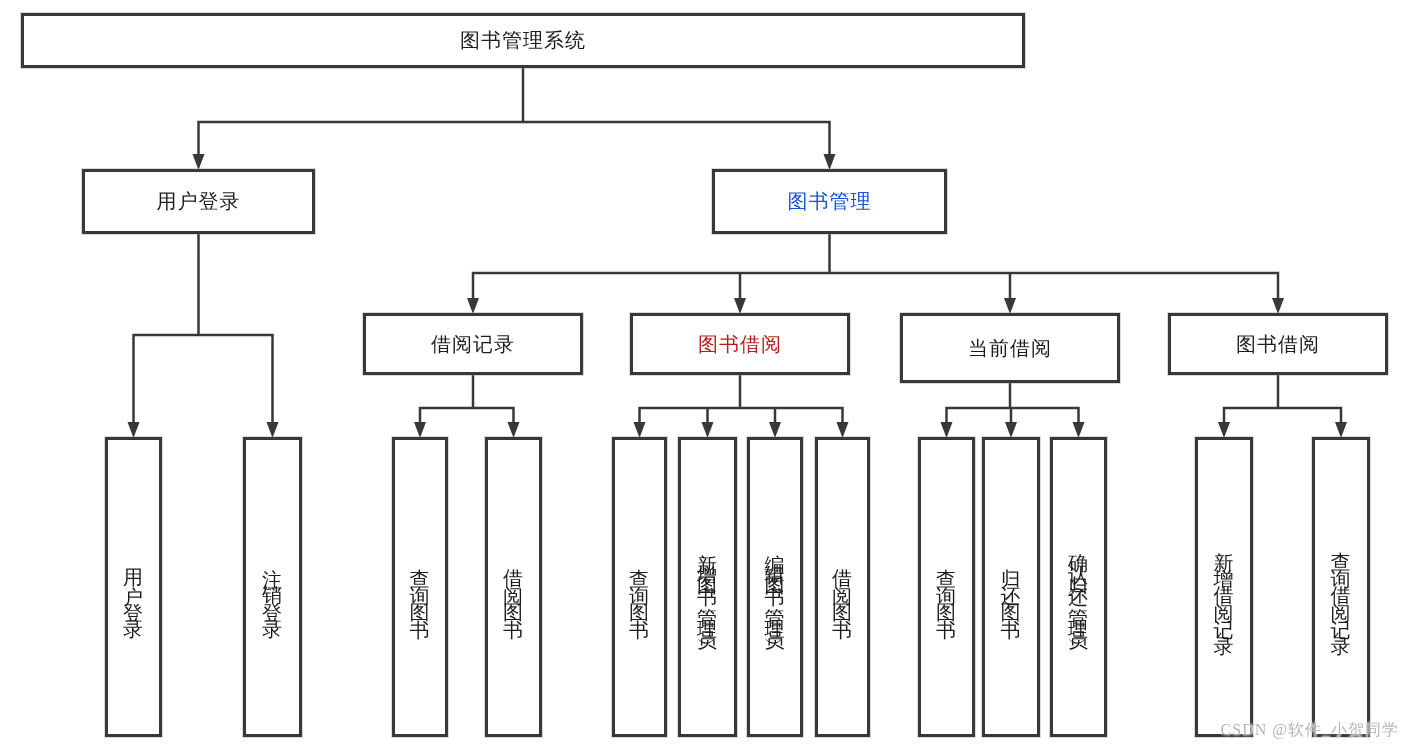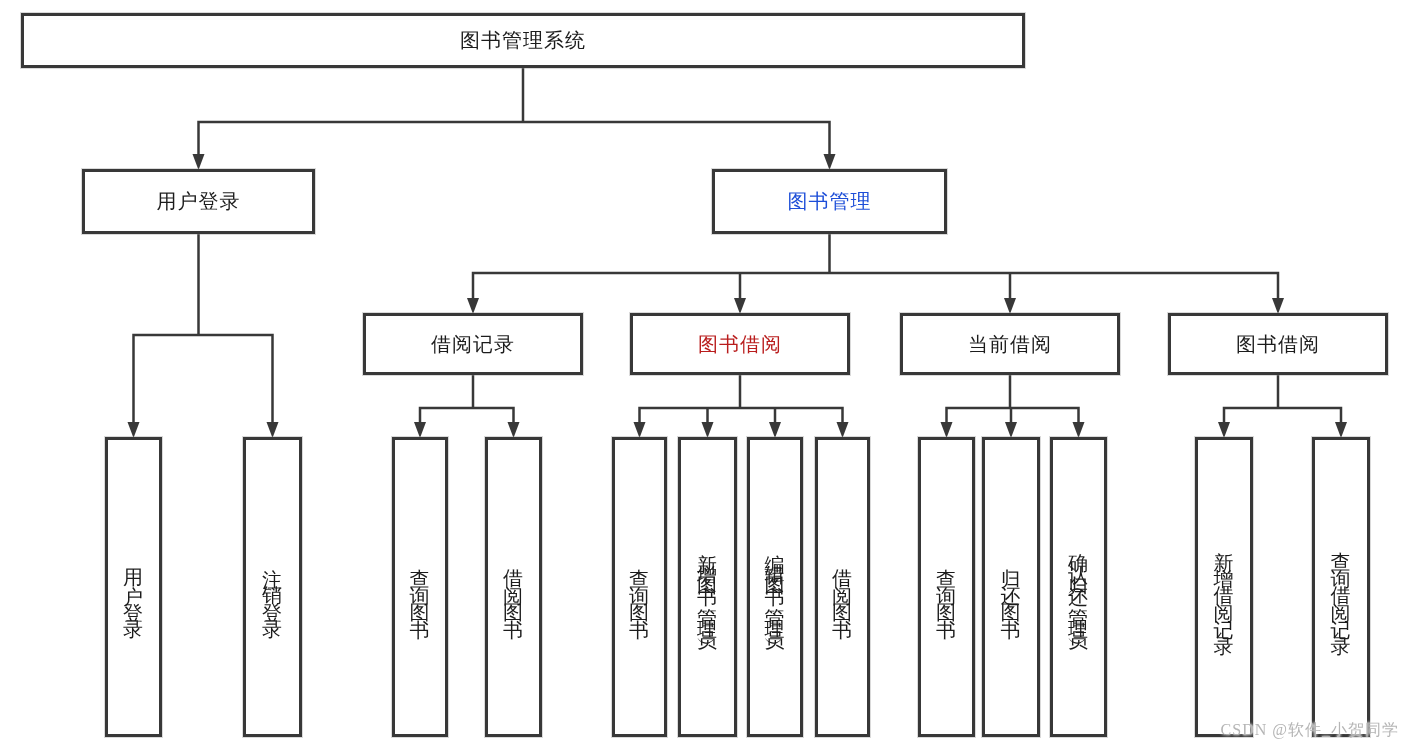--- a/index.html
+++ b/index.html
@@ -103,21 +103,21 @@
       </div>
       <div class="node h" style="left: 712px; top: 169px; width: 235px; height: 65px; border-color: rgb(56, 56, 56); background: rgb(255, 255, 255); color: #1d4ed8;">
         <span>图书管理</span>
       </div>
       <div class="node h" style="left: 363px; top: 313px; width: 220px; height: 62px; border-color: rgb(56, 56, 56); background: rgb(255, 255, 255); color: rgb(28, 28, 28);">
         <span>借阅记录</span>
       </div>
       <div class="node h" style="left: 630px; top: 313px; width: 220px; height: 62px; border-color: rgb(56, 56, 56); background: rgb(255, 255, 255); color: #b91c1c;">
         <span>图书借阅</span>
       </div>
-      <div class="node h" style="left: 900px; top: 313px; width: 220px; height: 62px; border-color: rgb(56, 56, 56); background: rgb(255, 255, 255); color: rgb(28, 28, 28);">
+      <div class="node h" style="left: 900px; top: 313px; width: 220px; height: 70px; border-color: rgb(56, 56, 56); background: rgb(255, 255, 255); color: rgb(28, 28, 28);">
         <span>当前借阅</span>
       </div>
       <div class="node h" style="left: 1168px; top: 313px; width: 220px; height: 62px; border-color: rgb(56, 56, 56); background: rgb(255, 255, 255); color: rgb(28, 28, 28);">
         <span>图书借阅</span>
       </div>
       <div class="node v" style="left: 105px; top: 437px; width: 57px; height: 300px; border-color: rgb(56, 56, 56); background: rgb(255, 255, 255); color: rgb(28, 28, 28);">
         <span style="letter-spacing: 0.85em;">用户登录</span>
       </div>
       <div class="node v" style="left: 243px; top: 437px; width: 59px; height: 300px; border-color: rgb(56, 56, 56); background: rgb(255, 255, 255); color: rgb(28, 28, 28);">
         <span style="letter-spacing: 0.85em;">注销登录</span>

